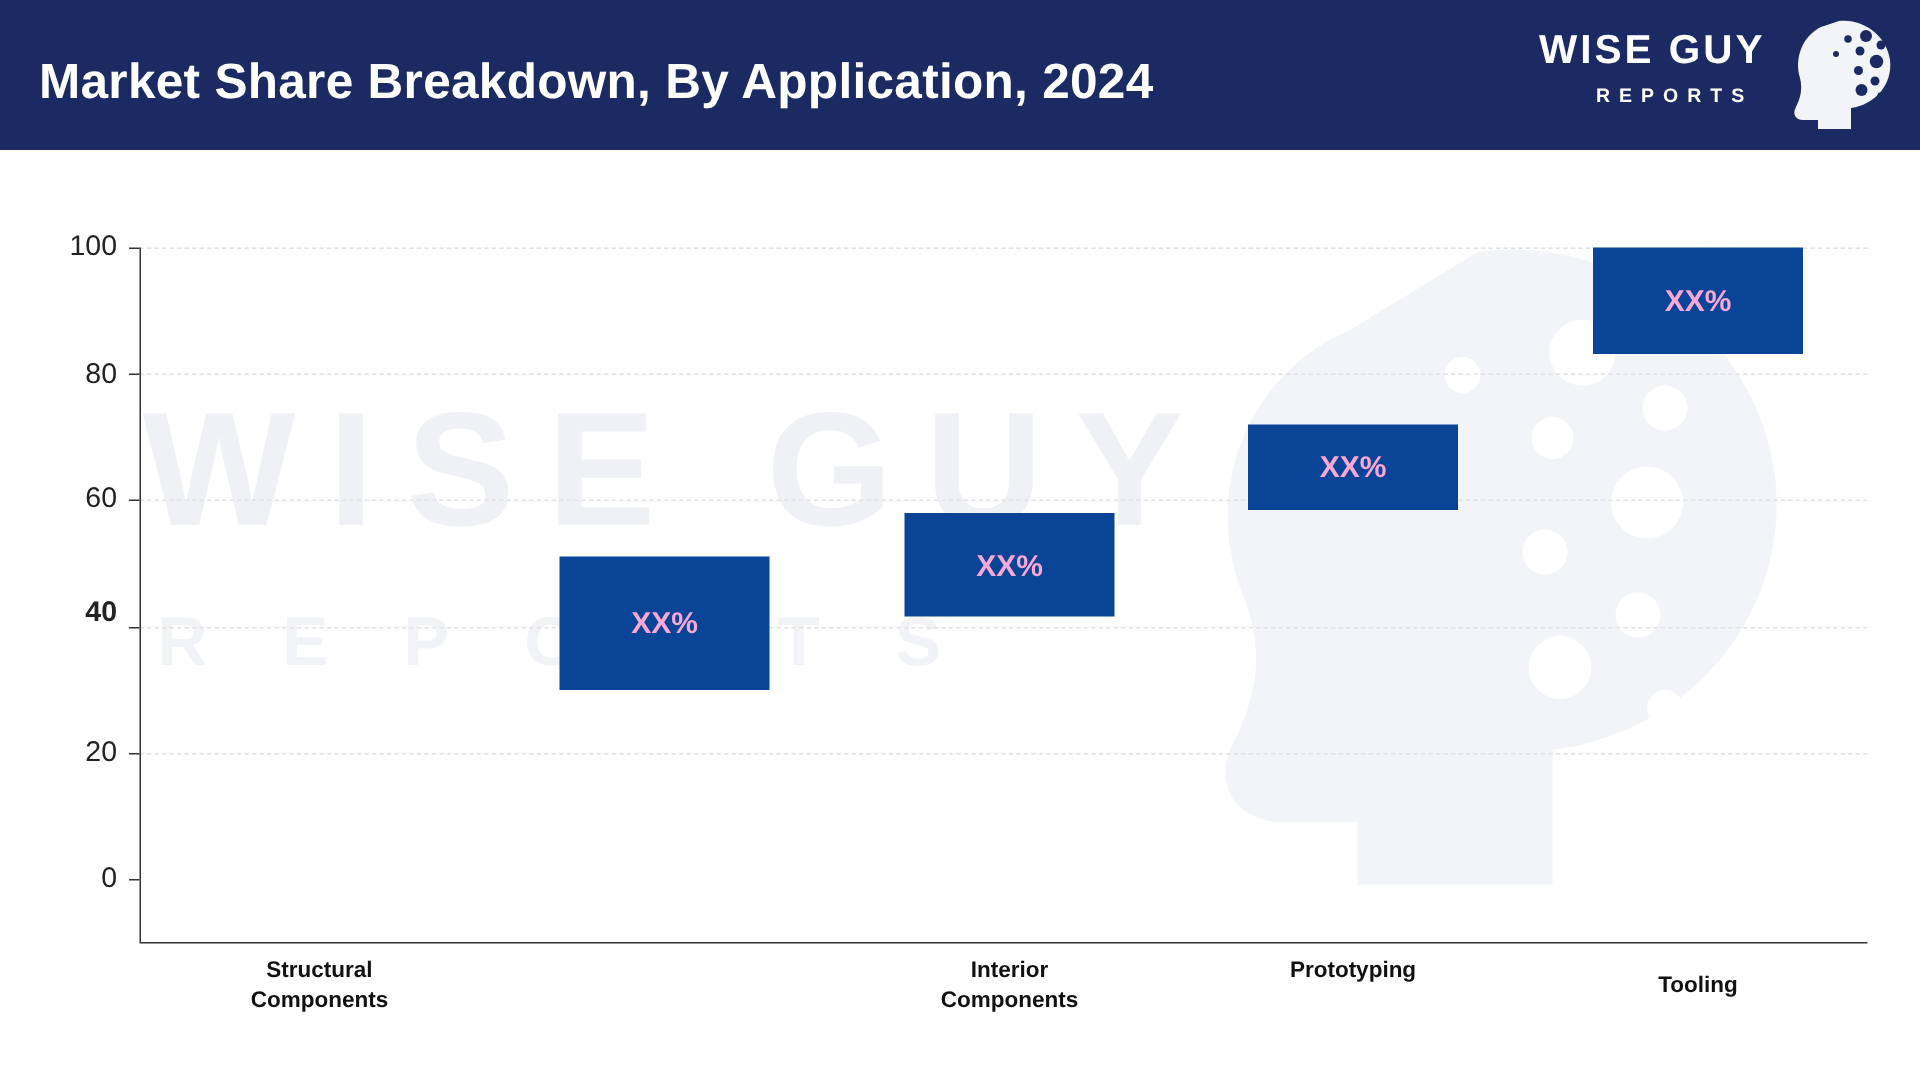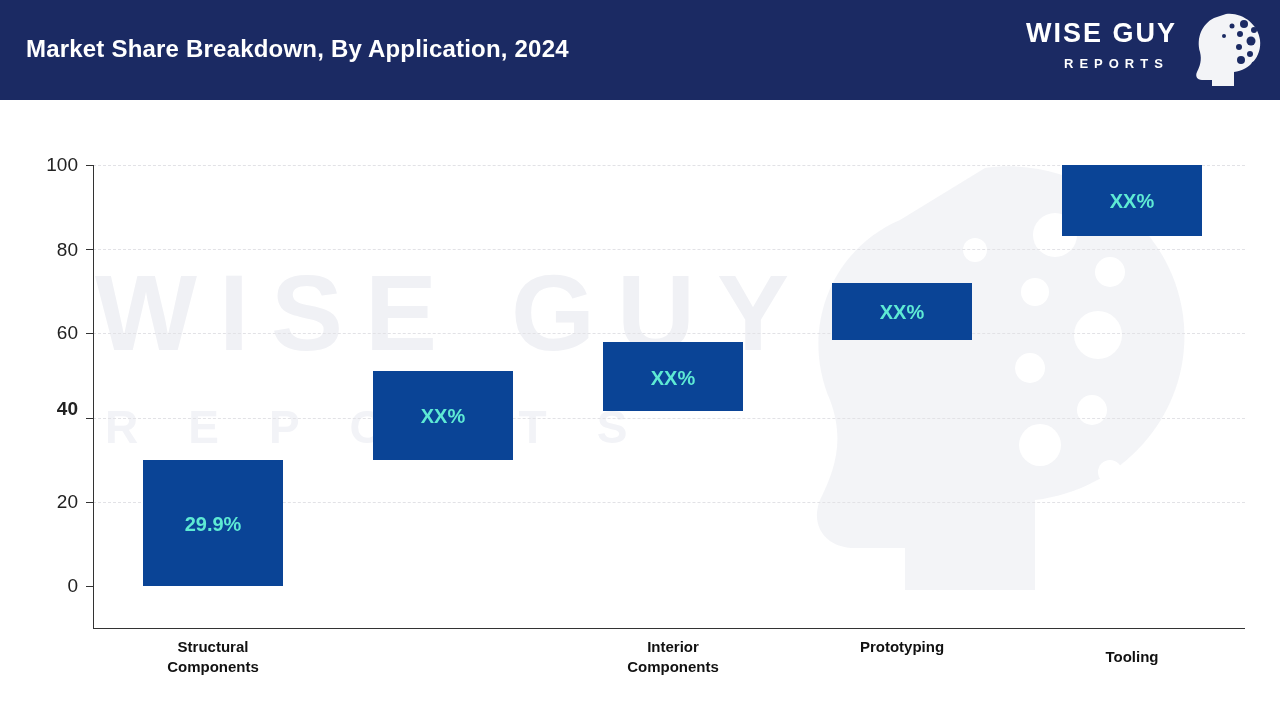--- a/index.html
+++ b/index.html
@@ -27,21 +27,21 @@
     top: 0;
     width: 1280px;
     height: 100px;
     background: #1b2a63;
     box-sizing: border-box;
   }
   .header-title {
     position: absolute;
     left: 26px;
     top: 35px;
-    font-size: 24px;
+    font-size: 33px;
     font-weight: bold;
     color: #ffffff;
     letter-spacing: 0.2px;
     white-space: nowrap;
   }
   .logo {
     position: absolute;
     right: 6px;
     top: 6px;
     width: 250px;
@@ -163,21 +163,21 @@
   .bar {
     position: absolute;
     background: #0a4496;
   }
   .bar-label {
     position: absolute;
     width: 100%;
     text-align: center;
     font-size: 20px;
     font-weight: bold;
-    color: #5eead4;
+    color: #f9a8d4;
     white-space: nowrap;
   }
 
   .cat-label {
     position: absolute;
     top: 472px;
     font-size: 15px;
     font-weight: bold;
     color: #111111;
     text-align: center;
@@ -253,23 +253,20 @@
       <div class="ytick-mark" style="top:336.7px;"></div>
       <div class="ytick-mark" style="top:420.9px;"></div>
 
       <div class="ytick-label" style="top:-11px;">100</div>
       <div class="ytick-label" style="top:74px;">80</div>
       <div class="ytick-label" style="top:157px;">60</div>
       <div class="ytick-label" style="top:233px;font-weight:bold;">40</div>
       <div class="ytick-label" style="top:326px;">20</div>
       <div class="ytick-label" style="top:410px;">0</div>
 
-      <div class="bar" style="left:50px; width:140px; top:295.1px; height:125.8px;">
-        <div class="bar-label" style="top:53px;">29.9%</div>
-      </div>
 
       <div class="bar" style="left:280px; width:140px; top:206.3px; height:88.4px;">
         <div class="bar-label" style="top:34px;">XX%</div>
       </div>
 
       <div class="bar" style="left:510px; width:140px; top:176.8px; height:69.5px;">
         <div class="bar-label" style="top:25px;">XX%</div>
       </div>
 
       <div class="bar" style="left:739px; width:140px; top:117.8px; height:56.8px;">

